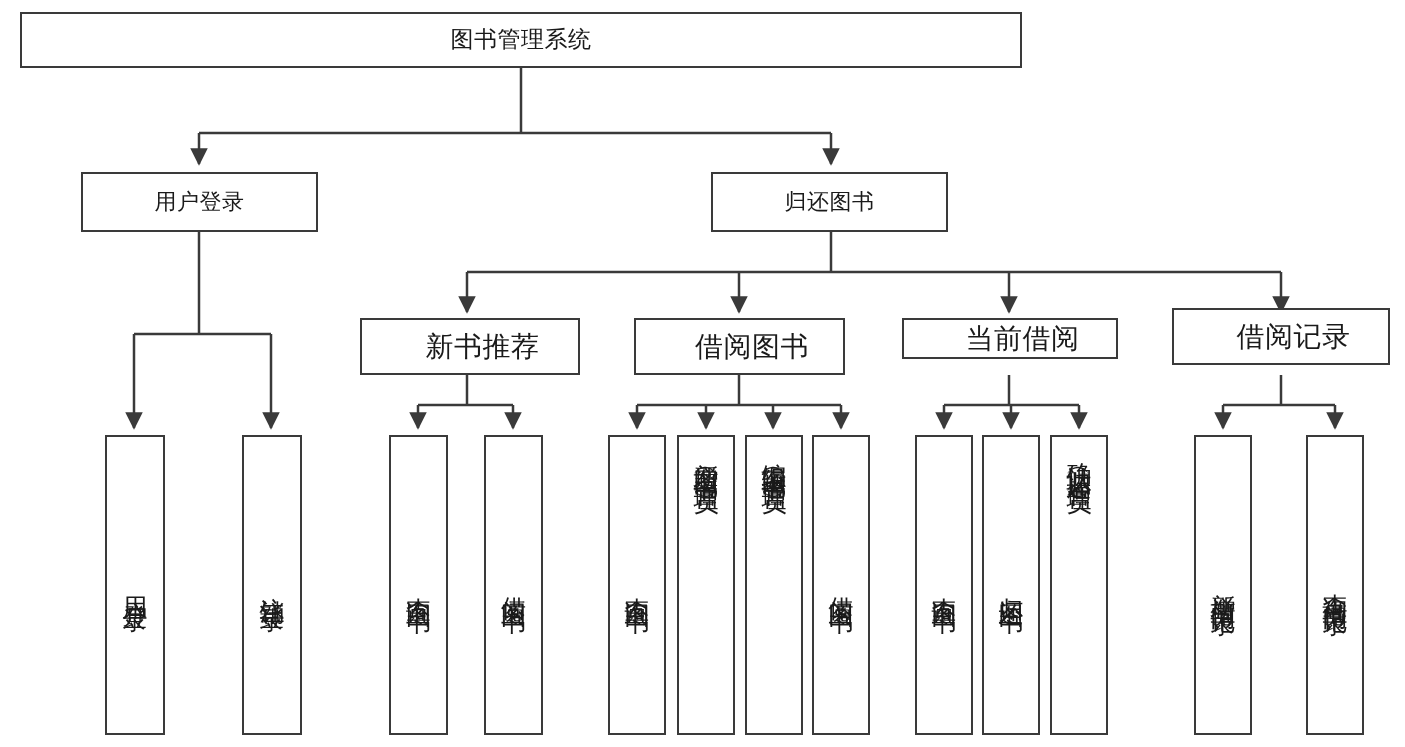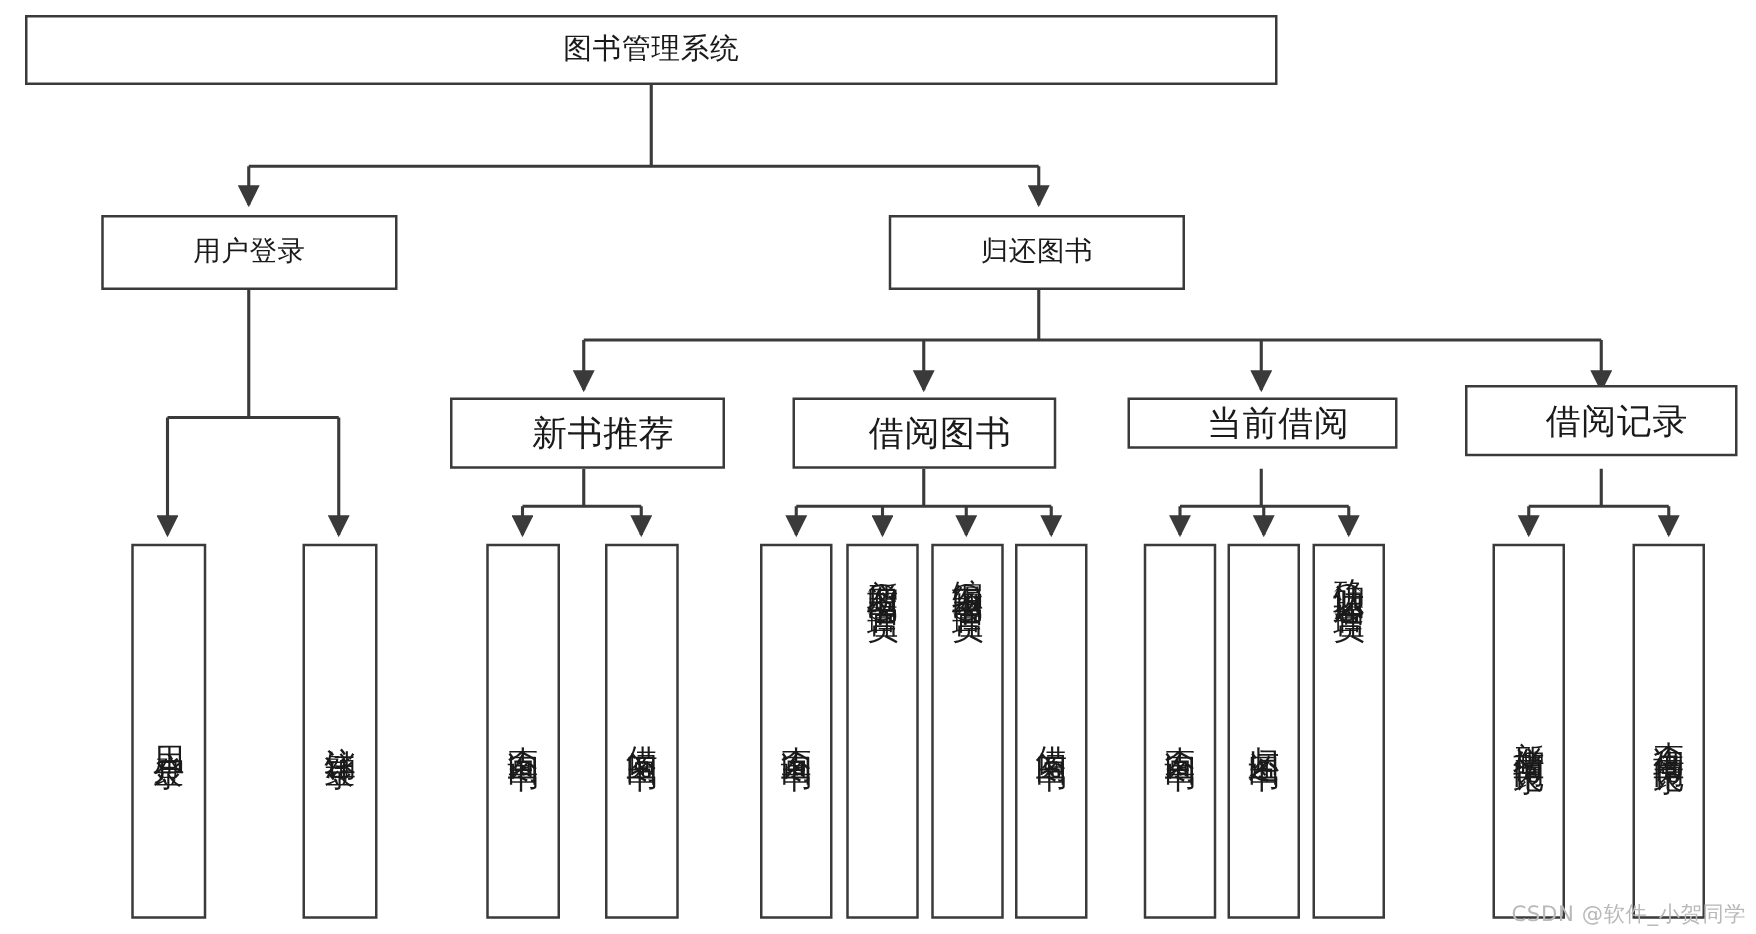--- a/index.html
+++ b/index.html
@@ -192,14 +192,13 @@
     <span class="node-label">确认归还（管理员）</span>
   </div>
 
   <div class="node-box leaf leaf-center" style="left:1194px; top:435px; width:58px; height:300px;">
     <span class="node-label">新增借阅记录</span>
   </div>
   <div class="node-box leaf leaf-center" style="left:1306px; top:435px; width:58px; height:300px;">
     <span class="node-label">查询借阅记录</span>
   </div>
 
-  <div id="watermark">CSDN @软件_小贺同学</div>
 </div>
 
 </body></html>

